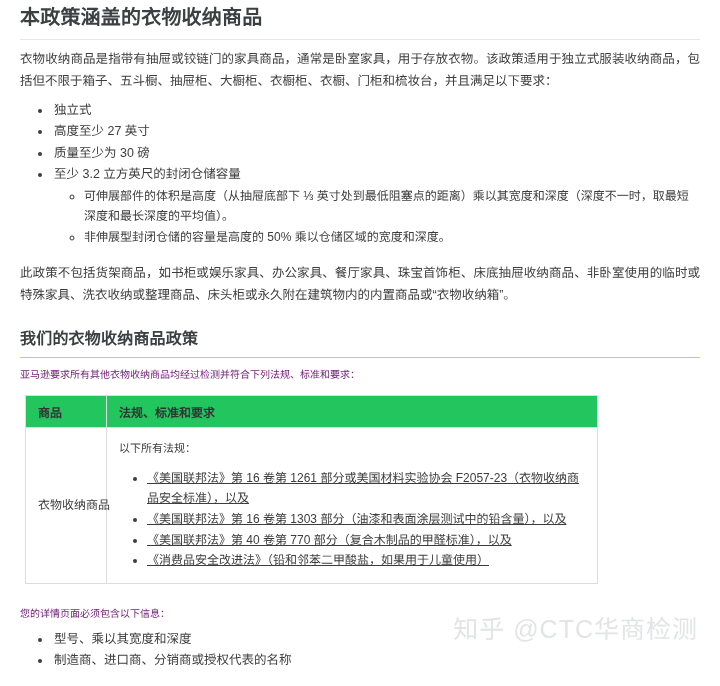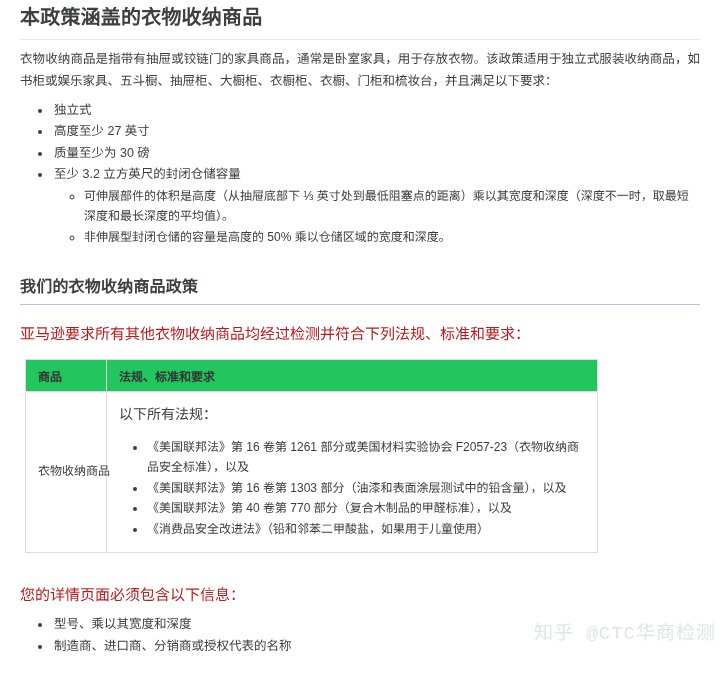--- a/index.html
+++ b/index.html
@@ -43,24 +43,24 @@
 
   p.para {
     font-size: 12.5px;
     line-height: 1.75;
     color: #3d3d3d;
     margin: 9px 0 0 0;
     text-align: justify;
   }
 
   p.lead {
-    font-size: 15px;
+    font-size: 10px;
     line-height: 1.7;
-    color: #b91c1c;
-    margin: 16px 0 0 0;
+    color: #701a75;
+    margin: 8px 0 0 0;
   }
 
   ul.b1 {
     margin: 7px 0 0 0;
     padding-left: 32px;
     list-style-type: disc;
   }
   ul.b1 > li {
     font-size: 12.5px;
     line-height: 1.72;
@@ -109,72 +109,74 @@
     line-height: 1.7;
   }
   table.policy-table td.product-cell {
     vertical-align: middle;
     white-space: nowrap;
   }
   col.c1 { width: 81px; }
   col.c2 { width: 491px; }
 
   .table-intro {
-    font-size: 14px;
+    font-size: 11px;
     color: #3d3d3d;
     margin: 0 0 2px 0;
     line-height: 1.7;
   }
   ul.table-list {
     margin: 10px 0 0 0;
     padding-left: 28px;
     list-style-type: disc;
+    text-decoration: underline;
   }
   ul.table-list > li {
     font-size: 12px;
     line-height: 1.72;
     color: #3d3d3d;
   }
 
   .watermark {
     position: absolute;
-    right: 4px;
+    right: 22px;
     bottom: 6px;
-    font-size: 19px;
+    font-size: 25px;
     color: #e2e4e5;
     letter-spacing: 1px;
-    font-family: Liberation Mono, monospace;
+    font-family: Liberation Sans, sans-serif;
     user-select: none;
     white-space: nowrap;
   }
 </style>
 </head>
 <body>
 
 <div class="page">
 
   <h2 class="section-title">本政策涵盖的衣物收纳商品</h2>
 
-  <p class="para">衣物收纳商品是指带有抽屉或铰链门的家具商品，通常是卧室家具，用于存放衣物。该政策适用于独立式服装收纳商品，如书柜或娱乐家具、五斗橱、抽屉柜、大橱柜、衣橱柜、衣橱、门柜和梳妆台，并且满足以下要求：</p>
+  <p class="para">衣物收纳商品是指带有抽屉或铰链门的家具商品，通常是卧室家具，用于存放衣物。该政策适用于独立式服装收纳商品，包括但不限于箱子、五斗橱、抽屉柜、大橱柜、衣橱柜、衣橱、门柜和梳妆台，并且满足以下要求：</p>
 
   <ul class="b1">
     <li>独立式</li>
     <li>高度至少 27 英寸</li>
     <li>质量至少为 30 磅</li>
     <li>
       <span>至少 3.2 立方英尺的封闭仓储容量</span>
       <ul class="b2">
         <li>可伸展部件的体积是高度（从抽屉底部下 ⅓ 英寸处到最低阻塞点的距离）乘以其宽度和深度（深度不一时，取最短深度和最长深度的平均值）。</li>
         <li>非伸展型封闭仓储的容量是高度的 50% 乘以仓储区域的宽度和深度。</li>
       </ul>
     </li>
   </ul>
 
   <div class="gap-sm"></div>
 
+  <p class="para">此政策不包括货架商品，如书柜或娱乐家具、办公家具、餐厅家具、珠宝首饰柜、床底抽屉收纳商品、非卧室使用的临时或特殊家具、洗衣收纳或整理商品、床头柜或永久附在建筑物内的内置商品或“衣物收纳箱”。</p>
 
   <div class="gap-lg"></div>
 
   <h2 class="section-title second">我们的衣物收纳商品政策</h2>
 
   <p class="lead">亚马逊要求所有其他衣物收纳商品均经过检测并符合下列法规、标准和要求：</p>
 
   <table class="policy-table">
     <colgroup>
         <col class="c1">

